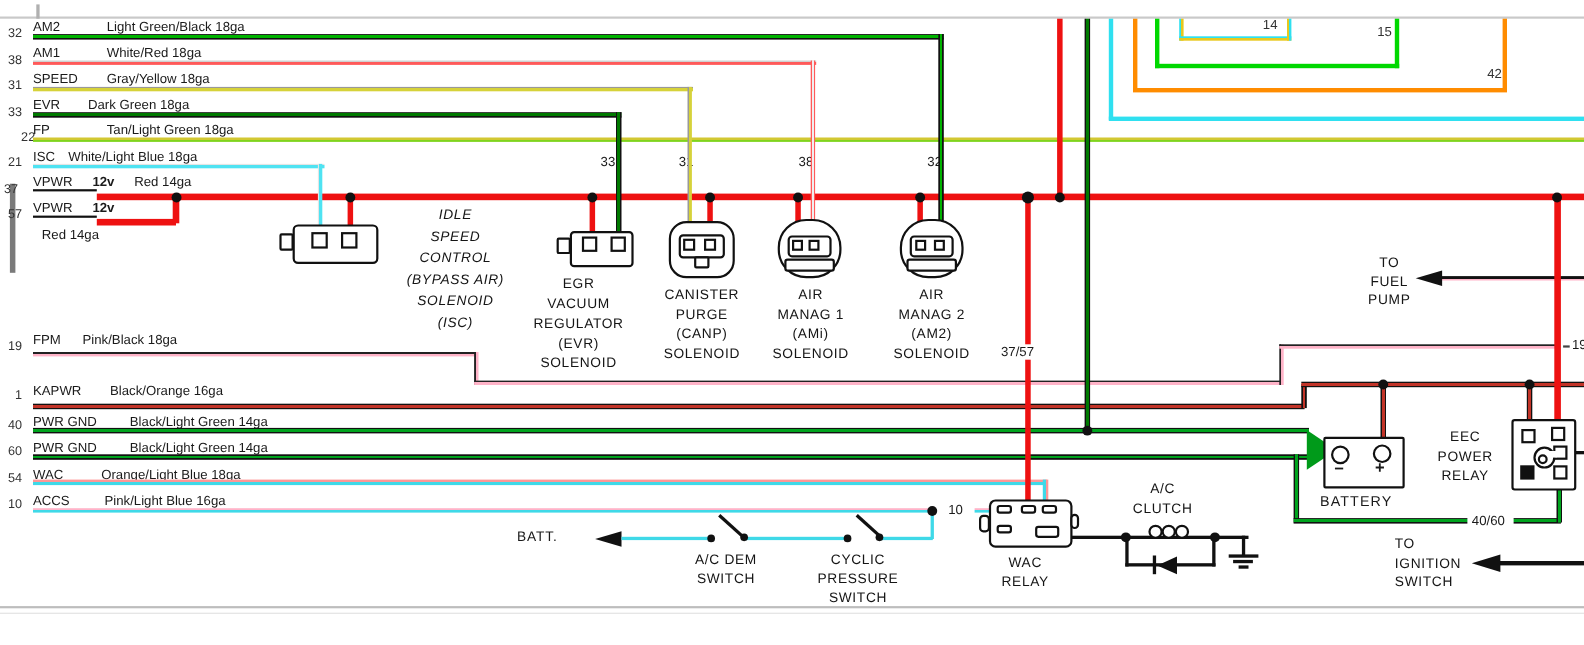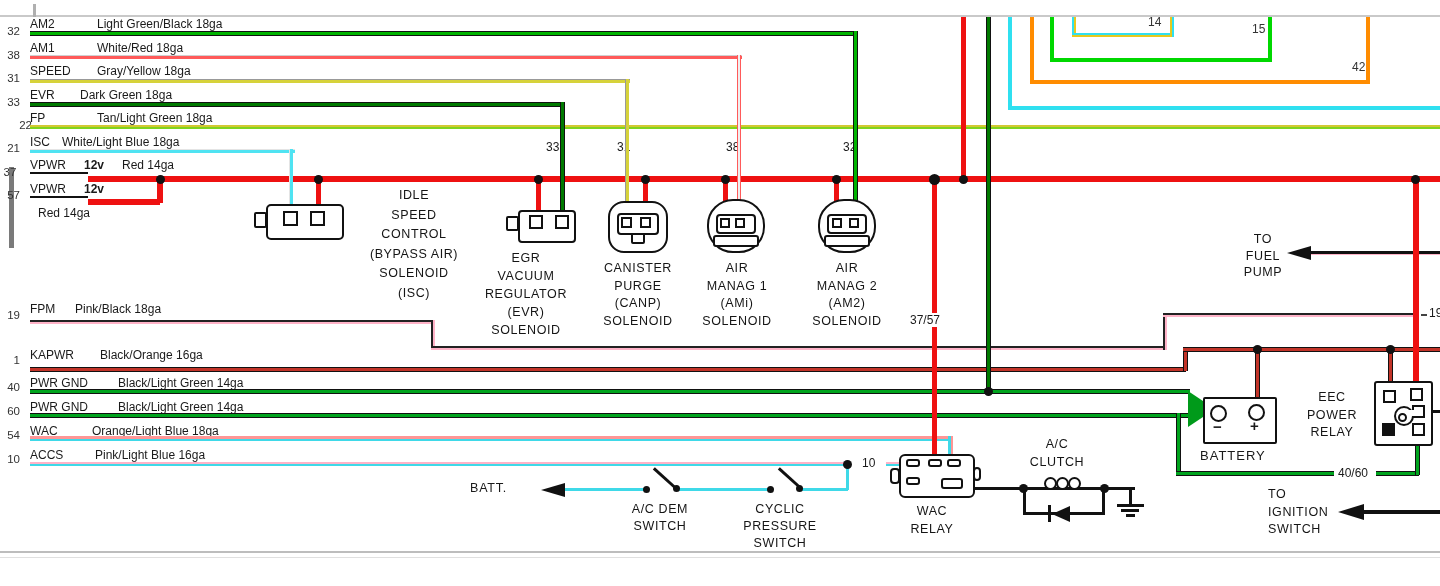--- a/index.html
+++ b/index.html
@@ -254,21 +254,21 @@
   <div class="lbl" style="left:1148px;top:15px;color:#333;">14</div>
   <div class="lbl" style="left:1252px;top:22px;color:#333;">15</div>
   <div class="lbl" style="left:1352px;top:24px;color:#333;margin-top:36px;">42</div>
 
   <div class="lbl badge" style="left:908px;top:313px;">37/57</div>
   <div class="lbl badge" style="left:1336px;top:466px;">40/60</div>
   <div class="lbl badge" style="left:860px;top:456px;">10</div>
   <div class="lbl" style="left:1429px;top:306px;">19</div>
   <div class="lbl" style="left:38px;top:206px;">Red 14ga</div>
 
-  <div class="comp" style="left:353px;top:186px;width:122px;line-height:19.5px;">IDLE
+  <div class="comp" style="left:353px;top:186px;width:122px;line-height:19.5px;font-style:italic;">IDLE
 SPEED
 CONTROL
 (BYPASS AIR)
 SOLENOID
 (ISC)</div>
   <div class="comp" style="left:465px;top:249px;width:122px;line-height:18px;">EGR
 VACUUM
 REGULATOR
 (EVR)
 SOLENOID</div>

